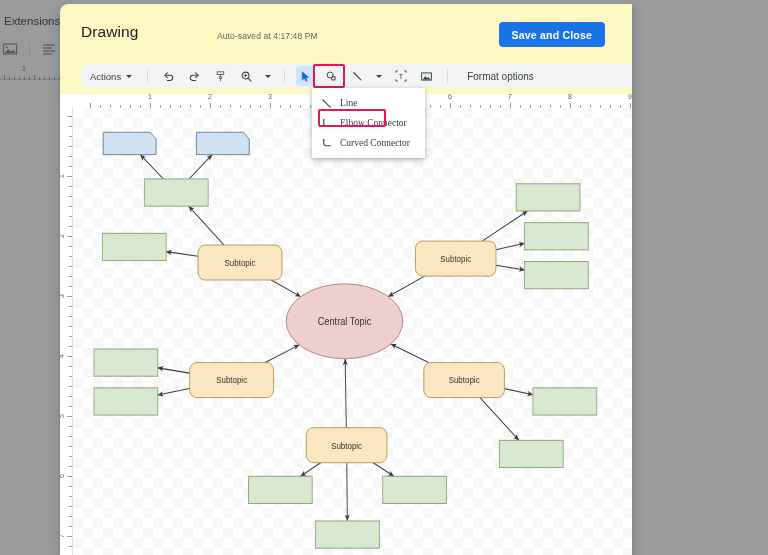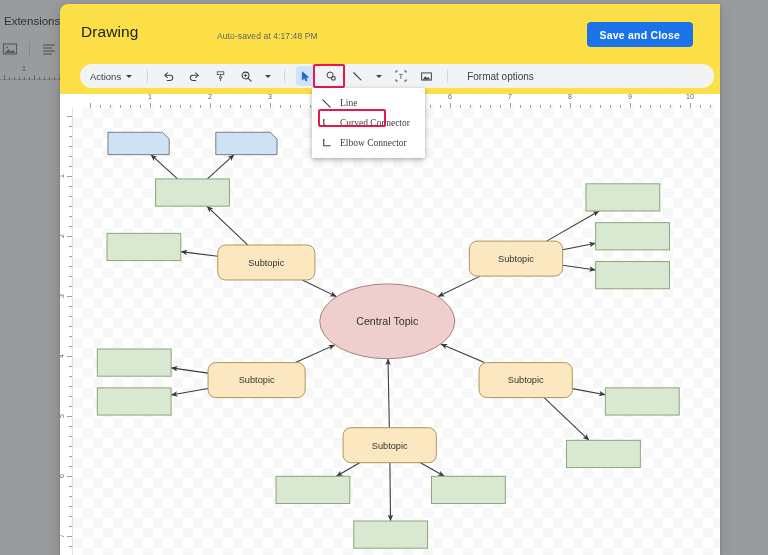--- a/index.html
+++ b/index.html
@@ -34,22 +34,22 @@
   .bg-tickrow { position: absolute; left: 4px; top: 9px; width: 60px; height: 5px; }
   .bg-tickrow i { position: absolute; bottom: 0; width: 1px; background: #9aa0a6; }
   .bg-page {
     position: absolute; left: 0; top: 80px; width: 64px; bottom: 0;
     background: #fdfdfd; border-right: 1px solid #e6e6e6;
   }
   .scrim { position: absolute; inset: 0; background: rgba(32,33,36,0.45); }
 
   
   .modal {
-    position: absolute; left: 60px; top: 4px; width: 660px; height: 551px;
-    background: #fde047;
+    position: absolute; left: 60px; top: 4px; width: 572px; height: 551px;
+    background: #fef9c3;
     border-radius: 8px 0 0 0;
     box-shadow: 0 1px 3px rgba(60,64,67,.3), 0 4px 14px rgba(60,64,67,.22);
     overflow: hidden;
     padding-left: 48px;
   }
   .modal-header {
     position: absolute; left: 0; top: 0; width: 100%; height: 52px;
     display: flex; align-items: center;
   }
   .modal-title {
@@ -558,31 +558,31 @@
           <span class="menu-ico">
             <svg width="11" height="11" viewBox="0 0 12 12">
               <line x1="2" y1="2" x2="10" y2="10" stroke="#3c4043" stroke-width="1.2" stroke-linecap="round"></line>
             </svg>
           </span>
           <span class="menu-text">Line</span>
         </div>
         <div class="menu-item">
           <span class="menu-ico">
             <svg width="11" height="11" viewBox="0 0 12 12">
-              <path d="M3 1.5 V5.5 Q3 8.5 6.5 8.5 H10" fill="none" stroke="#3c4043" stroke-width="1.2" stroke-linecap="round"></path>
+              <path d="M3 1.5 V8.5 H10" fill="none" stroke="#3c4043" stroke-width="1.2" stroke-linecap="round" stroke-linejoin="round"></path>
               <path d="M2 2.6 L3 1 L4 2.6 Z" fill="#3c4043"></path>
             </svg>
           </span>
-          <span class="menu-text">Curved Connector</span>
+          <span class="menu-text">Elbow Connector</span>
         </div>
         <div class="menu-item">
           <span class="menu-ico">
             <svg width="11" height="11" viewBox="0 0 12 12">
-              <path d="M3 1.5 V8.5 H10" fill="none" stroke="#3c4043" stroke-width="1.2" stroke-linecap="round" stroke-linejoin="round"></path>
+              <path d="M3 1.5 V5.5 Q3 8.5 6.5 8.5 H10" fill="none" stroke="#3c4043" stroke-width="1.2" stroke-linecap="round"></path>
               <path d="M2 2.6 L3 1 L4 2.6 Z" fill="#3c4043"></path>
             </svg>
           </span>
-          <span class="menu-text">Elbow Connector</span>
+          <span class="menu-text">Curved Connector</span>
         </div>
       </div>
     <div class="hl-box" id="hl-arrow"></div>
   </div>
 </div>
 
 </body></html>

